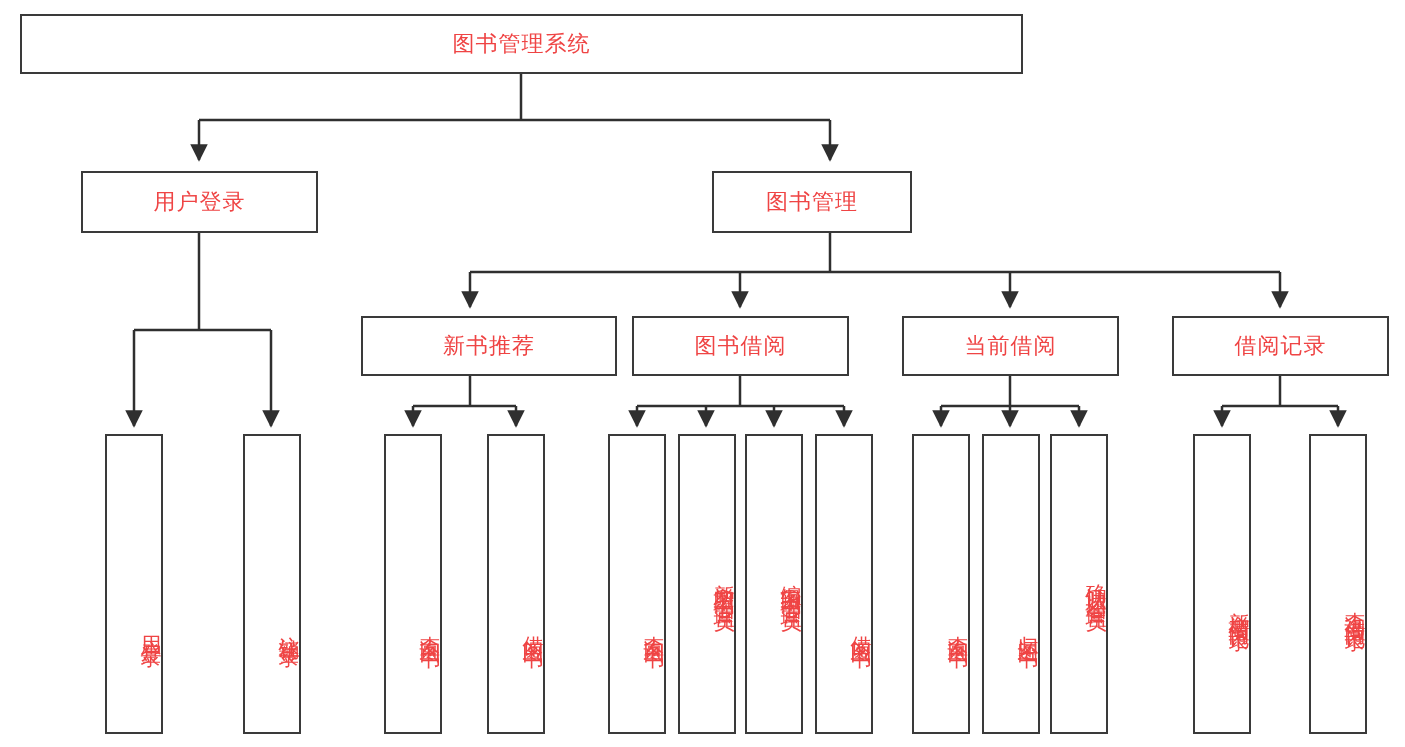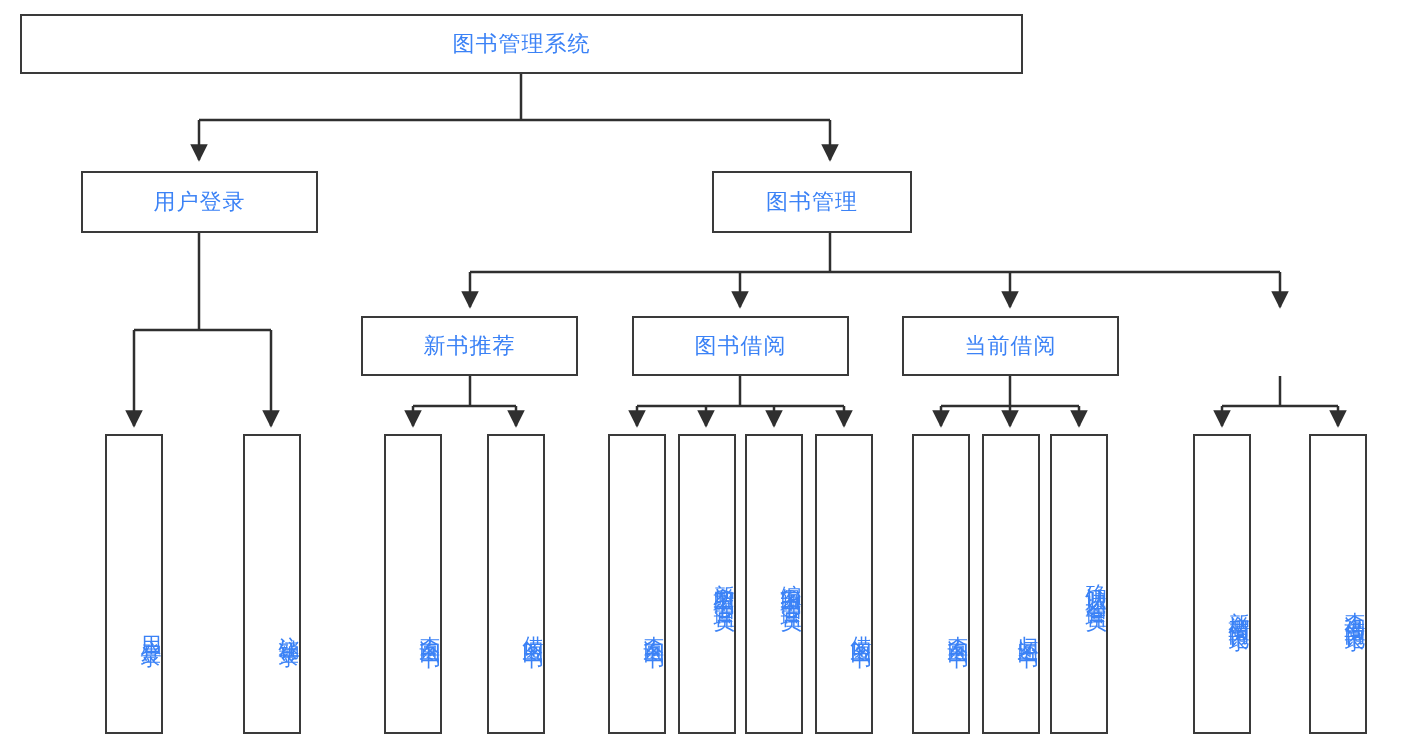--- a/index.html
+++ b/index.html
@@ -26,21 +26,21 @@
     pointer-events: none;
   }
   .node {
     position: absolute;
     box-sizing: border-box;
     background: #ffffff;
     border: 2px solid #3a3a3a;
     display: flex;
     align-items: center;
     justify-content: center;
-    color: #3b82f6;
+    color: #ef4444;
     z-index: 2;
   }
   .node.horiz {
     font-size: 22px;
     letter-spacing: 1px;
   }
   .node.vert {
     writing-mode: vertical-rl;
     text-orientation: upright;
     font-size: 21px;
@@ -128,28 +128,31 @@
     <span>图书管理系统</span>
   </div>
 
   <div class="node horiz" style="left:81px; top:171px; width:237px; height:62px;">
     <span>用户登录</span>
   </div>
   <div class="node horiz" style="left:712px; top:171px; width:200px; height:62px;">
     <span>图书管理</span>
   </div>
 
-  <div class="node horiz" style="left:361px; top:316px; width:217px; height:60px;">
+  <div class="node horiz" style="left:361px; top:316px; width:256px; height:60px;">
     <span>新书推荐</span>
   </div>
   <div class="node horiz" style="left:902px; top:316px; width:217px; height:60px;">
     <span>当前借阅</span>
   </div>
   <div class="node horiz" style="left:632px; top:316px; width:217px; height:60px;">
     <span>图书借阅</span>
+  </div>
+  <div class="node horiz" style="left:1172px; top:316px; width:217px; height:60px;">
+    <span>借阅记录</span>
   </div>
 
   <div class="node vert" style="left:105px; top:434px; width:58px; height:300px; padding-top:86px;">
     <span class="vlabel">用户登录</span>
   </div>
   <div class="node vert" style="left:243px; top:434px; width:58px; height:300px; padding-top:86px;">
     <span class="vlabel">注销登录</span>
   </div>
 
   <div class="node vert" style="left:384px; top:434px; width:58px; height:300px; padding-top:86px;">

